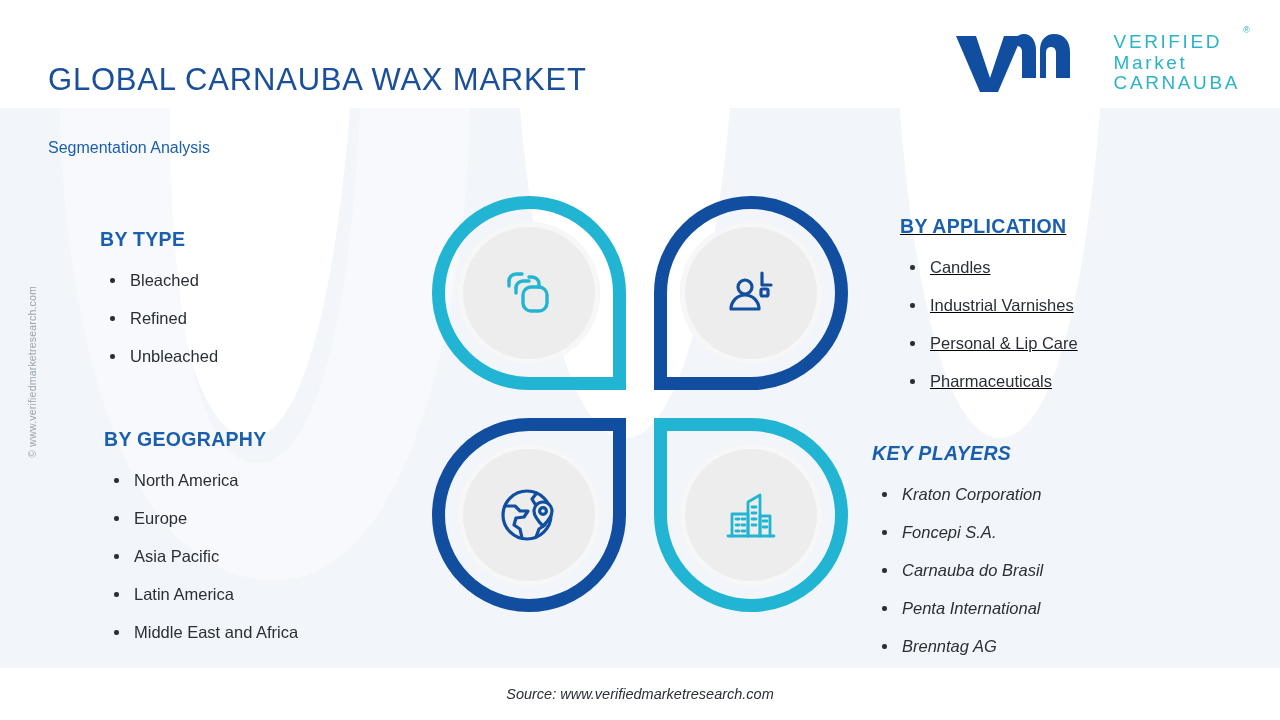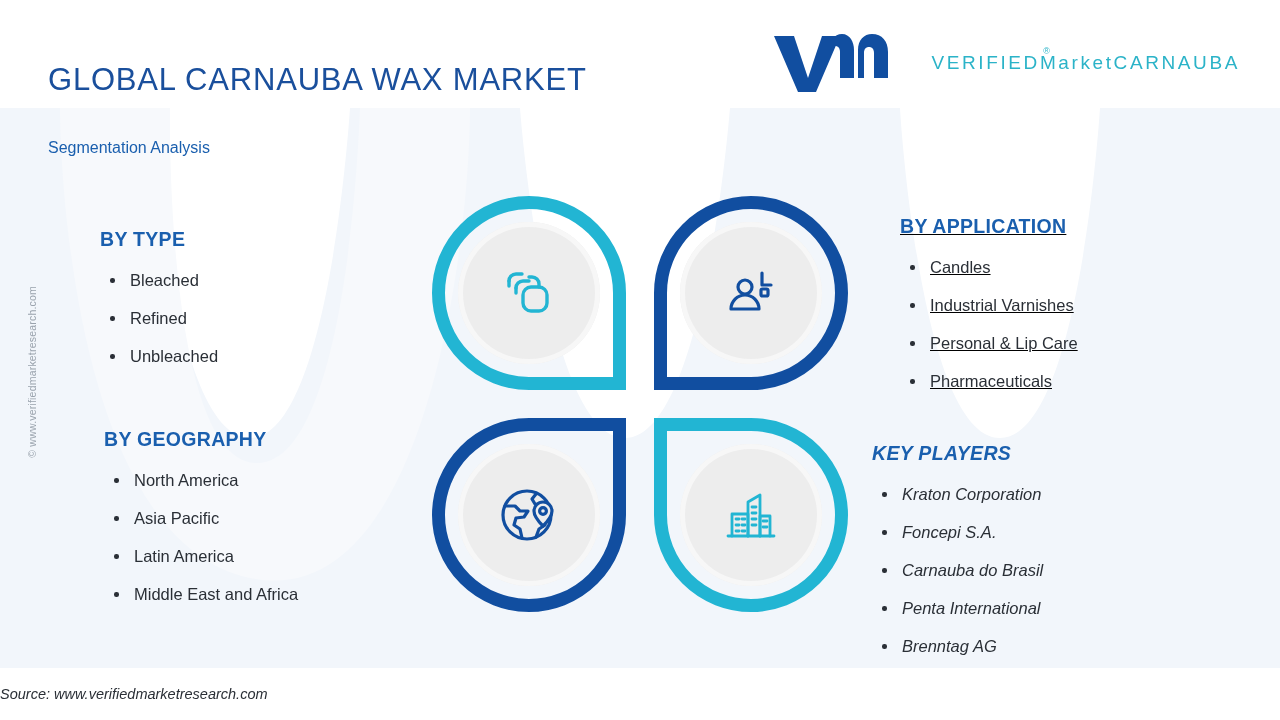--- a/index.html
+++ b/index.html
@@ -57,21 +57,21 @@
     right: 40px;
     top: 32px;
     display: flex;
     align-items: center;
     gap: 14px;
     z-index: 5;
   }
   .logo-mark { width: 118px; height: 62px; }
   .logo-text {
     display: flex;
-    flex-direction: row;
+    flex-direction: column;
     justify-content: center;
     line-height: 1.08;
     margin-left: 28px;
   }
   .logo-text span {
     font-size: 19px;
     letter-spacing: 2.6px;
     color: #2bb3c8;
     font-weight: 400;
     white-space: nowrap;
@@ -170,20 +170,21 @@
   .p-tr { left: 222px; top: 0;   border-color: #114ea0; border-radius: 50% 50% 50% 0; }
   .p-bl { left: 0;     top: 222px; border-color: #114ea0; border-radius: 50% 0 50% 50%; }
   .p-br { left: 222px; top: 222px; border-color: #22b5d3; border-radius: 0 50% 50% 50%; }
 
   
   .source {
     position: absolute;
     left: 0;
     right: 0;
     bottom: 18px;
+    text-align: center;
     font-size: 14.5px;
     color: #2a2f36;
     font-style: italic;
     z-index: 5;
   }
 </style>
 </head>
 <body>
 
 <div class="bg-wrap">
@@ -218,20 +219,21 @@
     <li>Bleached</li>
     <li>Refined</li>
     <li>Unbleached</li>
   </ul>
 </div>
 
 <div class="col" id="col-geo">
   <h3>BY GEOGRAPHY</h3>
   <ul class="bullets">
     <li>North America</li>
+    <li>Europe</li>
     <li>Asia Pacific</li>
     <li>Latin America</li>
     <li>Middle East and Africa</li>
   </ul>
 </div>
 
 <div class="col" id="col-app">
   <h3>BY APPLICATION</h3>
   <ul class="bullets">
     <li>Candles</li>

